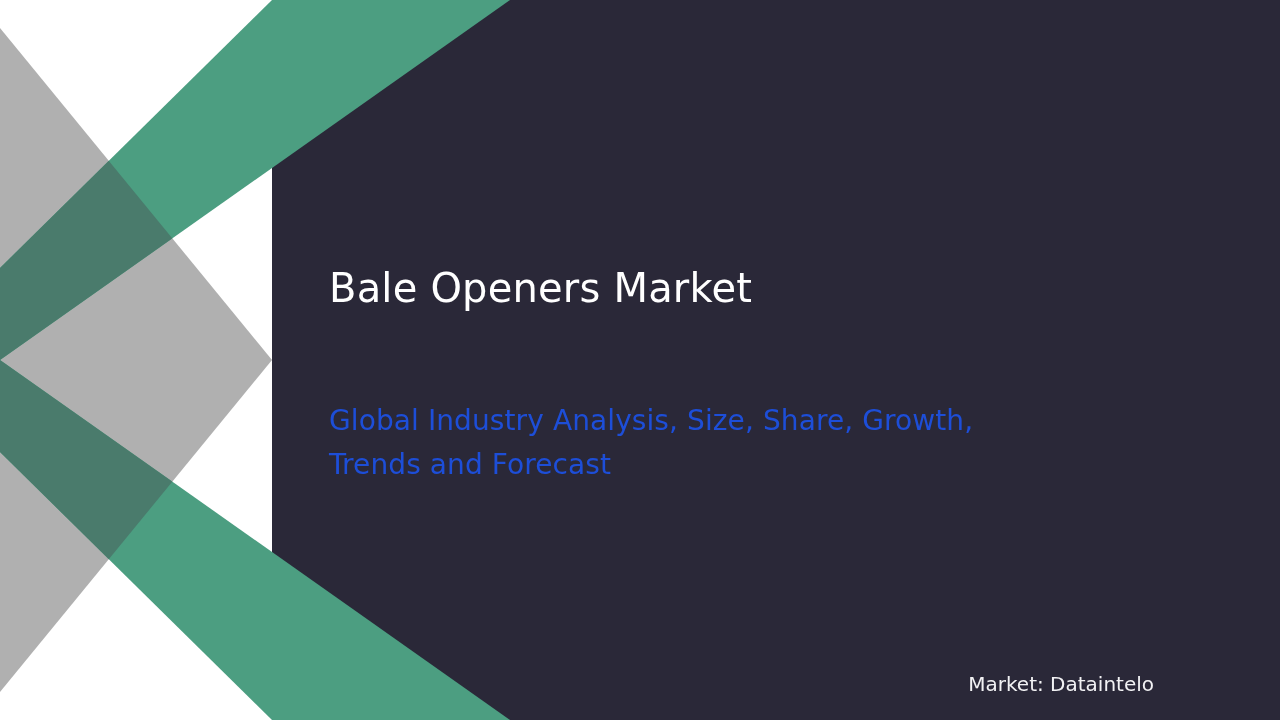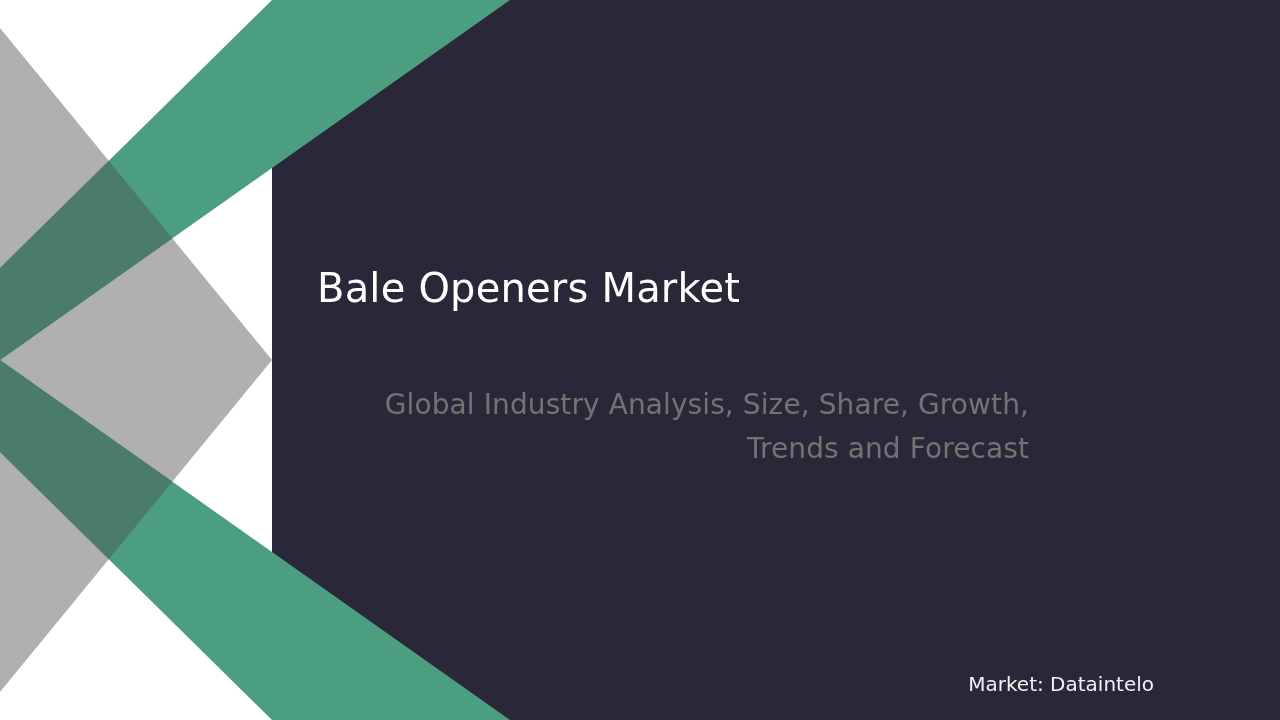--- a/index.html
+++ b/index.html
@@ -27,43 +27,42 @@
   }
   .content-layer {
     position: absolute;
     left: 0;
     top: 0;
     width: 1280px;
     height: 720px;
   }
   .title {
     position: absolute;
-    left: 317px;
+    left: 329px;
     top: 262px;
     width: 820px;
     margin: 0;
     font-weight: 400;
     font-size: 40px;
     line-height: 52px;
     letter-spacing: 0.2px;
     color: #ffffff;
     white-space: nowrap;
   }
   .subtitle {
     position: absolute;
     left: 329px;
-    top: 383px;
+    top: 399px;
     width: 700px;
     margin: 0;
     font-weight: 400;
     font-size: 28px;
     line-height: 44px;
     letter-spacing: 0.1px;
-    color: #737373;
-    text-align: right;
+    color: #1d4ed8;
   }
   .author {
     position: absolute;
     right: 126px;
     top: 671px;
     margin: 0;
     font-weight: 400;
     font-size: 20px;
     line-height: 26px;
     color: #f2f2f4;

